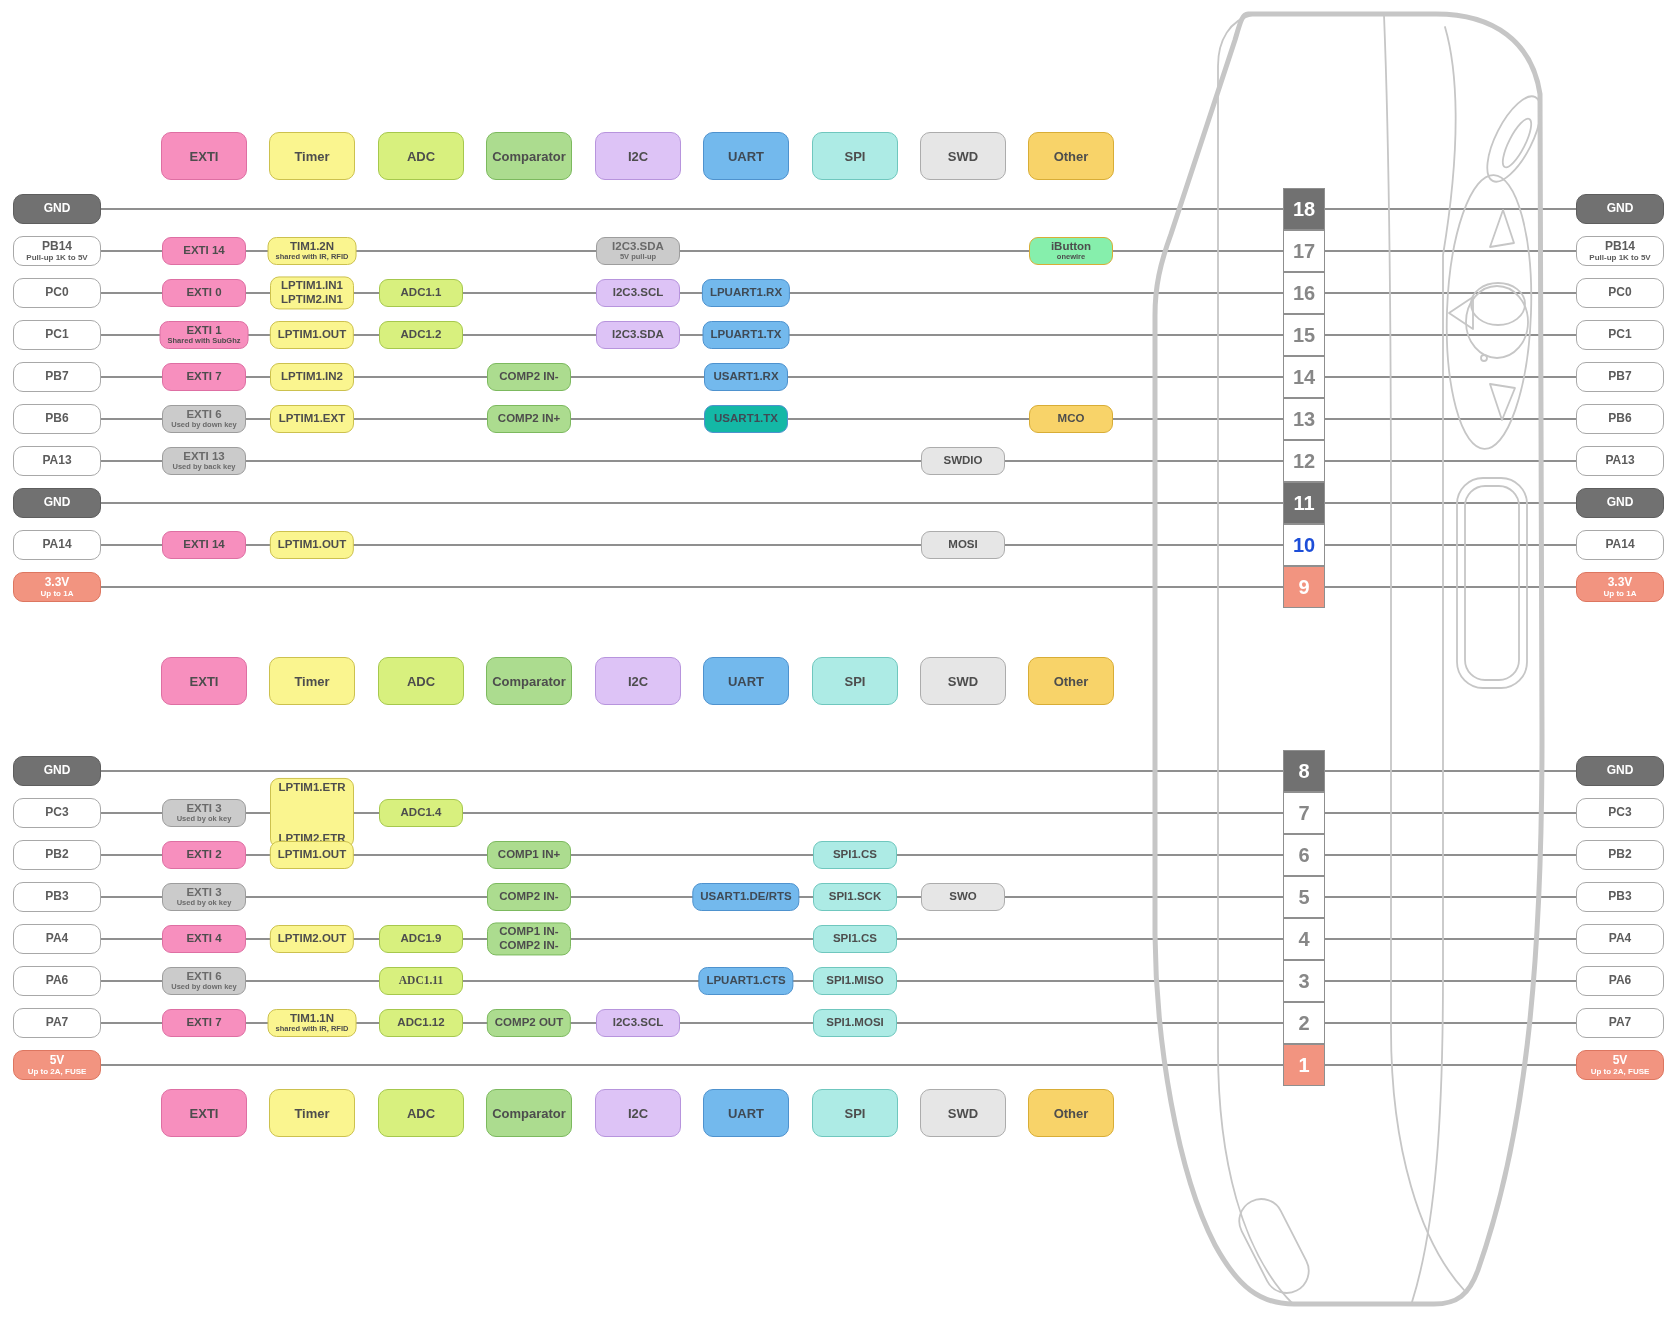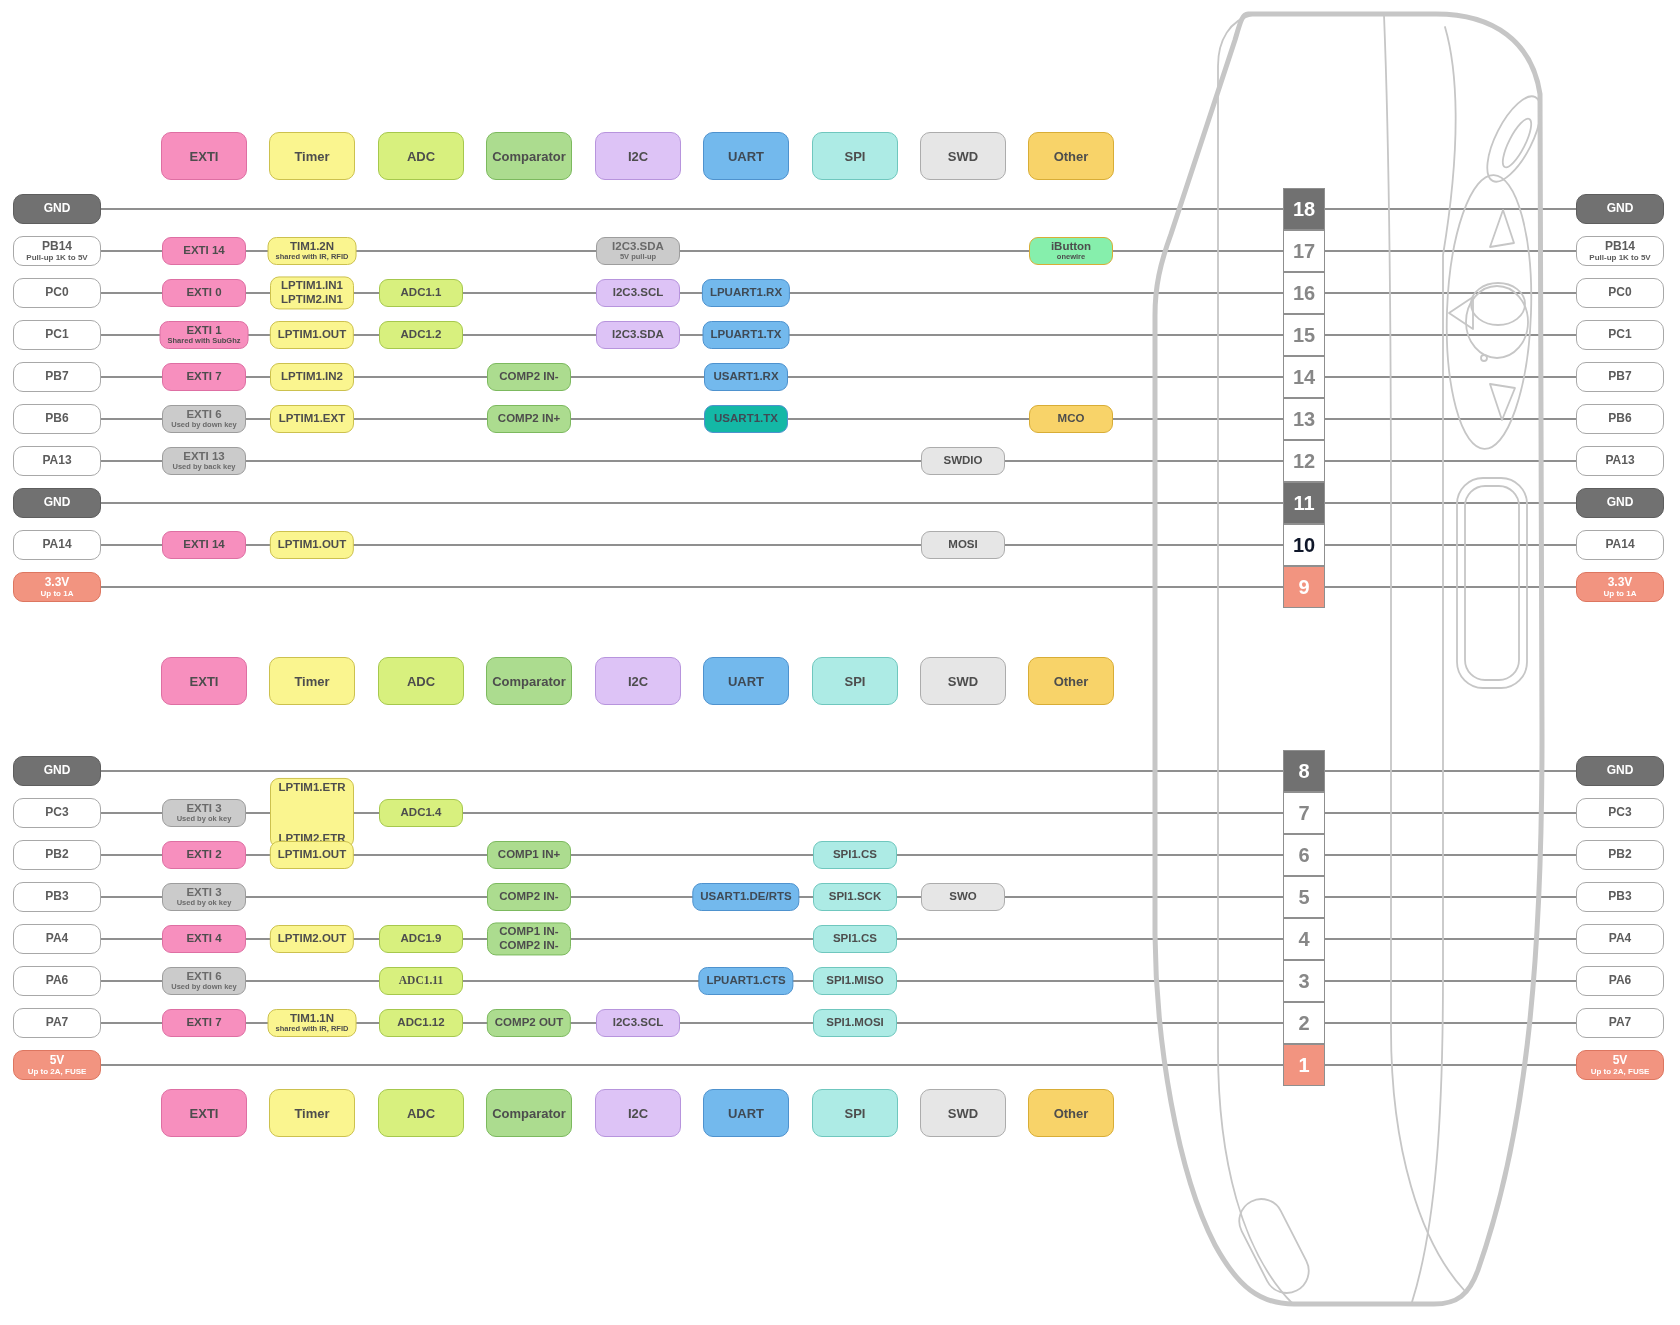--- a/index.html
+++ b/index.html
@@ -306,21 +306,21 @@
       <span class="" style="color: rgb(255, 255, 255);">11</span>
     </div>
     <div class="rline" style="left: 100px; width: 1477px; top: 544.25px; background: rgb(143, 143, 143);"></div>
     <div class="pinb" style="left: 57px; top: 545px; background: rgb(255, 255, 255); border-color: rgb(168, 168, 168);">
       <span class="lab" style="color: rgb(92, 92, 92);">PA14</span>
     </div>
     <div class="pinb" style="left: 1620px; top: 545px; background: rgb(255, 255, 255); border-color: rgb(168, 168, 168);">
       <span class="lab" style="color: rgb(92, 92, 92);">PA14</span>
     </div>
     <div class="num" style="left: 1283px; top: 524px; background: rgb(255, 255, 255); border-color: rgb(143, 143, 143);">
-      <span class="" style="color: #0f172a;">10</span>
+      <span class="" style="color: #1d4ed8;">10</span>
     </div>
     <div class="badge" style="left: 204px; top: 545px; background: rgb(247, 143, 190); border-color: rgb(222, 111, 163);">
       <span class="lab" style="color: rgb(77, 77, 77);">EXTI 14</span>
     </div>
     <div class="badge" style="left: 312px; top: 545px; background: rgb(250, 245, 143); border-color: rgb(204, 193, 78);">
       <span class="lab" style="color: rgb(77, 77, 77);">LPTIM1.OUT</span>
     </div>
     <div class="badge" style="left: 963px; top: 545px; background: rgb(230, 230, 230); border-color: rgb(172, 172, 172);">
       <span class="lab" style="color: rgb(77, 77, 77);">MOSI</span>
     </div>

